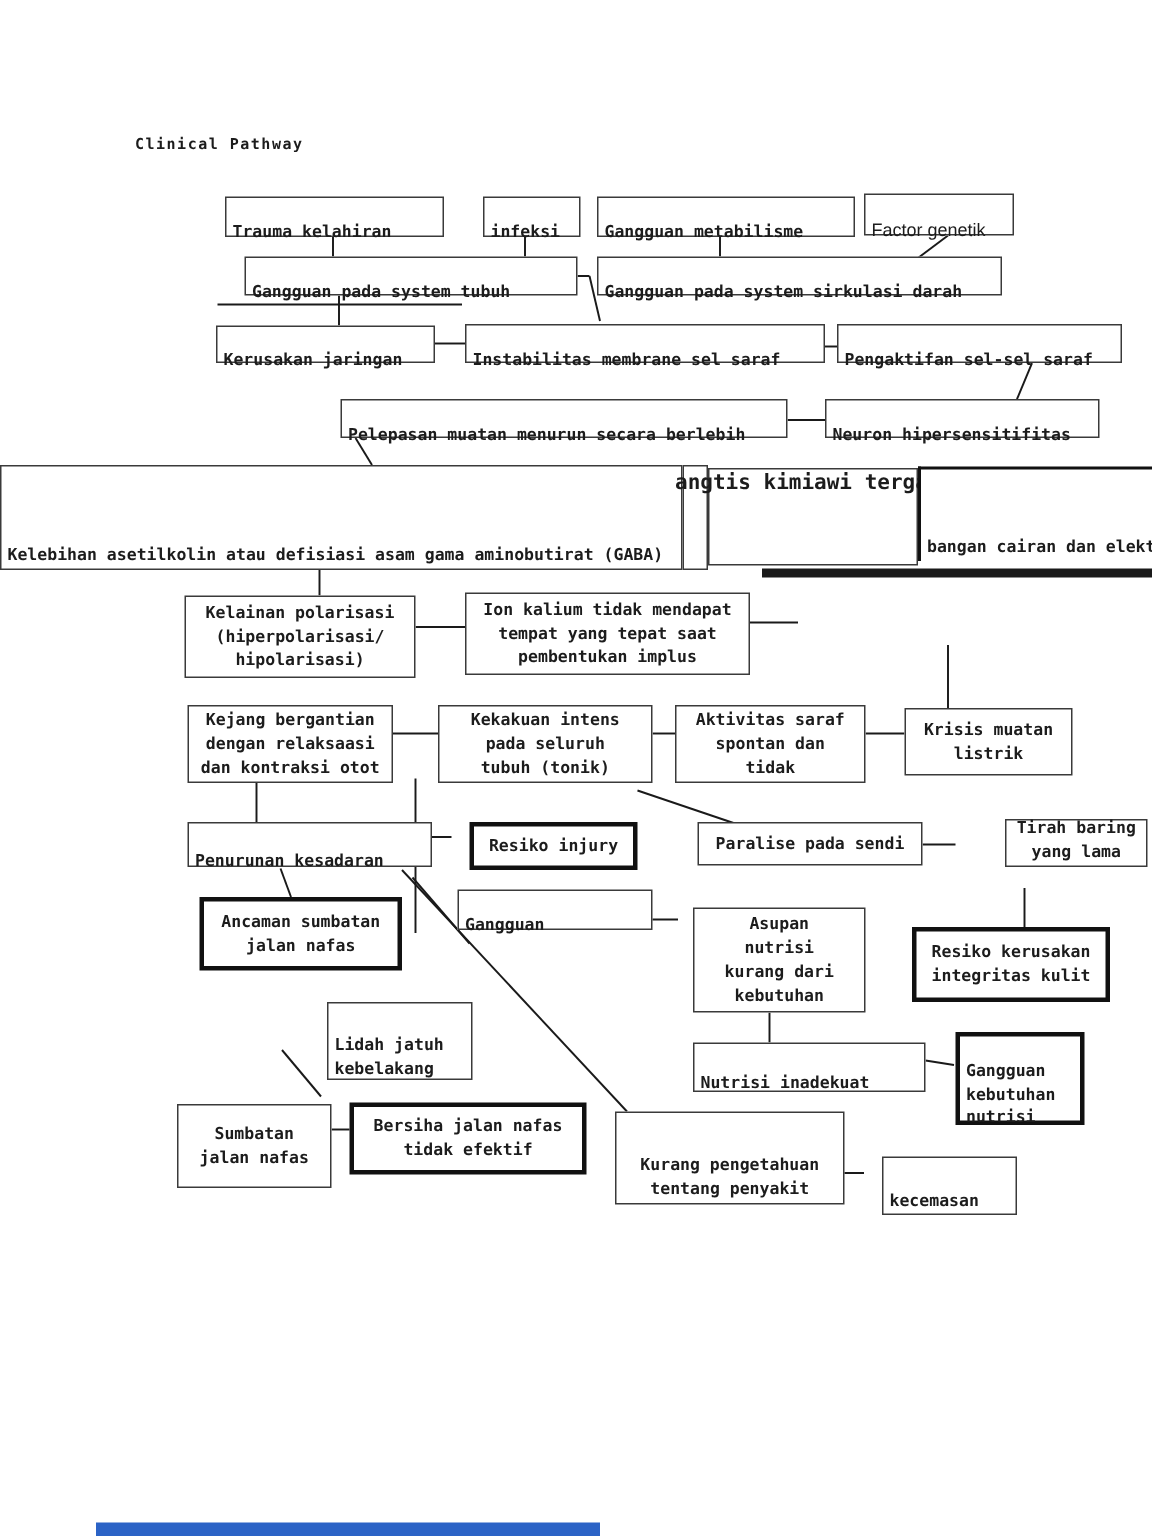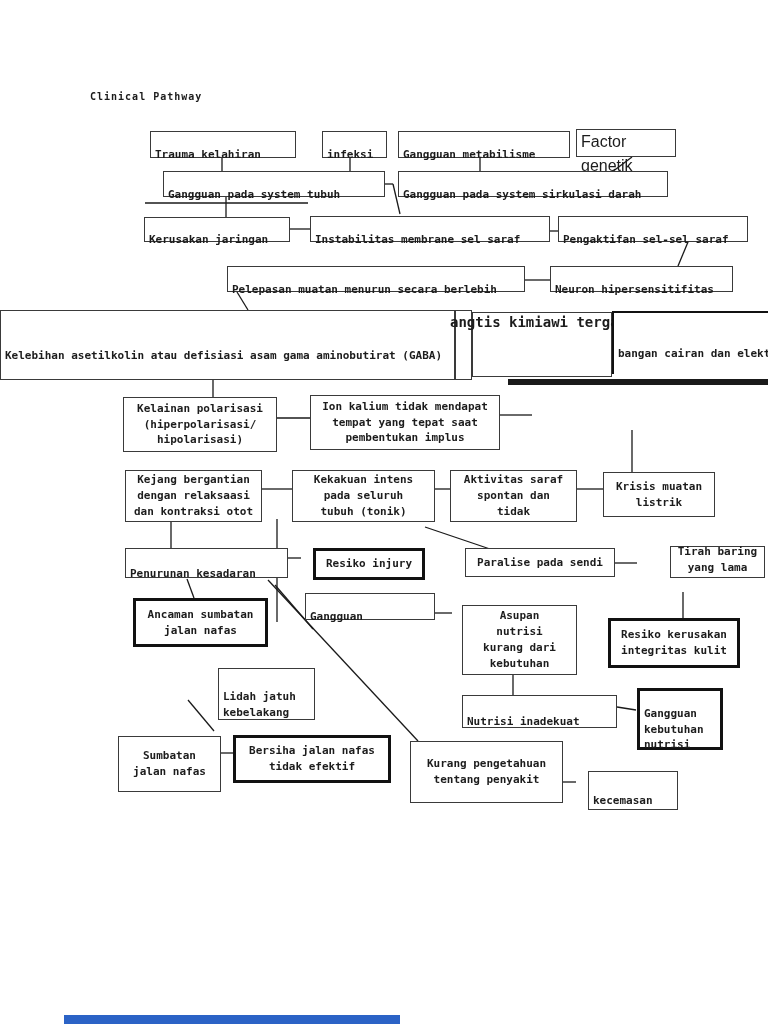--- a/index.html
+++ b/index.html
@@ -7,27 +7,27 @@
     --page-bg:#ffffff; --text:#1c1c1c; --footer-bar:#2b63c6;
   }
   html,body{margin:0;padding:0;}
   body{background:#ffffff;}
   .page{position:relative;width:768px;height:1024px;background:var(--page-bg);
         font-family:"DejaVu Sans Mono","Liberation Mono",monospace;color:var(--text);
         overflow:hidden;}
   .title{position:absolute;left:90px;top:91px;font-size:10px;font-weight:bold;letter-spacing:1px;}
   .node{position:absolute;border:1.5px solid var(--border);background:#fff;
         font-size:11px;font-weight:bold;line-height:1.45;box-sizing:border-box;
-        display:flex;align-items:center;}
+        display:flex;align-items:flex-end;}
   .node > span{white-space:pre-line;width:100%;padding:1px 2px;}
   .ta-c > span{text-align:center;}
   .ta-l > span{text-align:left;padding-left:4px;margin-top:21px;}
   .vcenter{align-items:center;}
   .bold{border:3px solid var(--border-bold);}
-  .sans{font-family:"Liberation Sans",sans-serif;font-weight:normal;font-size:16px;}
+  .sans{font-family:"Liberation Sans",sans-serif;font-weight:normal;font-size:12px;}
   svg.connectors{position:absolute;left:0;top:0;color:var(--line);pointer-events:none;}
   svg.connectors line{stroke:currentColor;stroke-width:1.3;}
   
   #n-trauma      {left:150px;top:131px;width:146px;height:27px;}
   #n-infeksi     {left:322px;top:131px;width:65px; height:27px;}
   #n-metab       {left:398px;top:131px;width:172px;height:27px;}
   #n-factor     {left:576px;top:129px;width:100px;height:28px;}
   #n-tubuh       {left:163px;top:171px;width:222px;height:26px;}
   #n-sirkulasi   {left:398px;top:171px;width:270px;height:26px;}
   #n-kerusakan   {left:144px;top:217px;width:146px;height:25px;}

